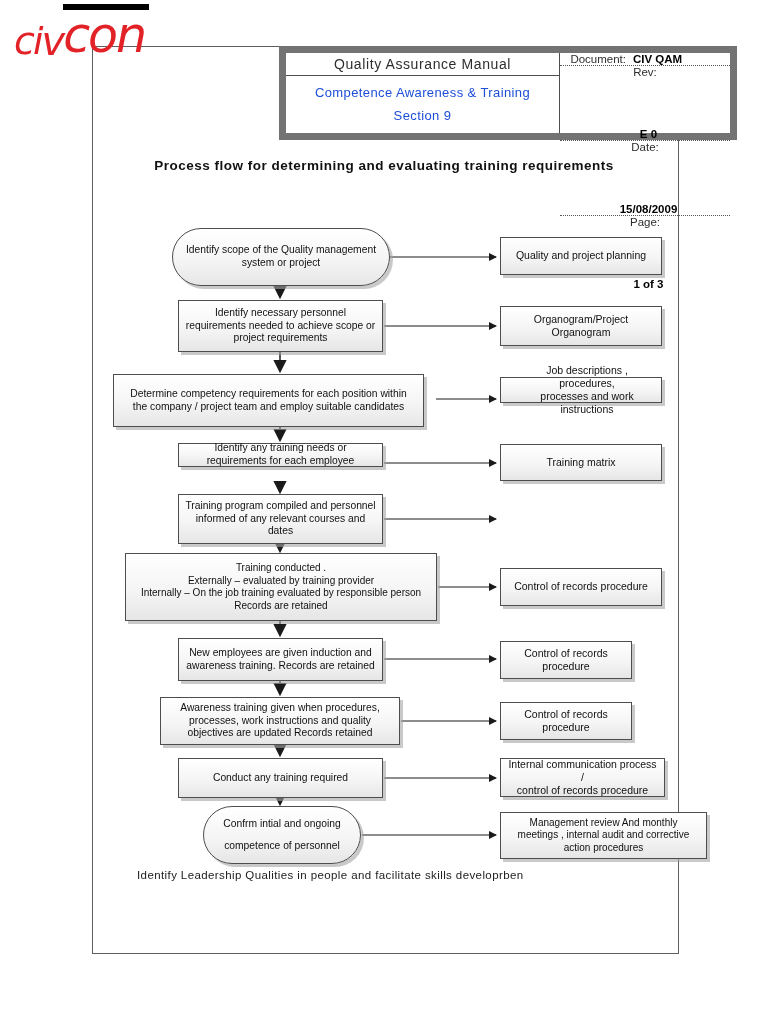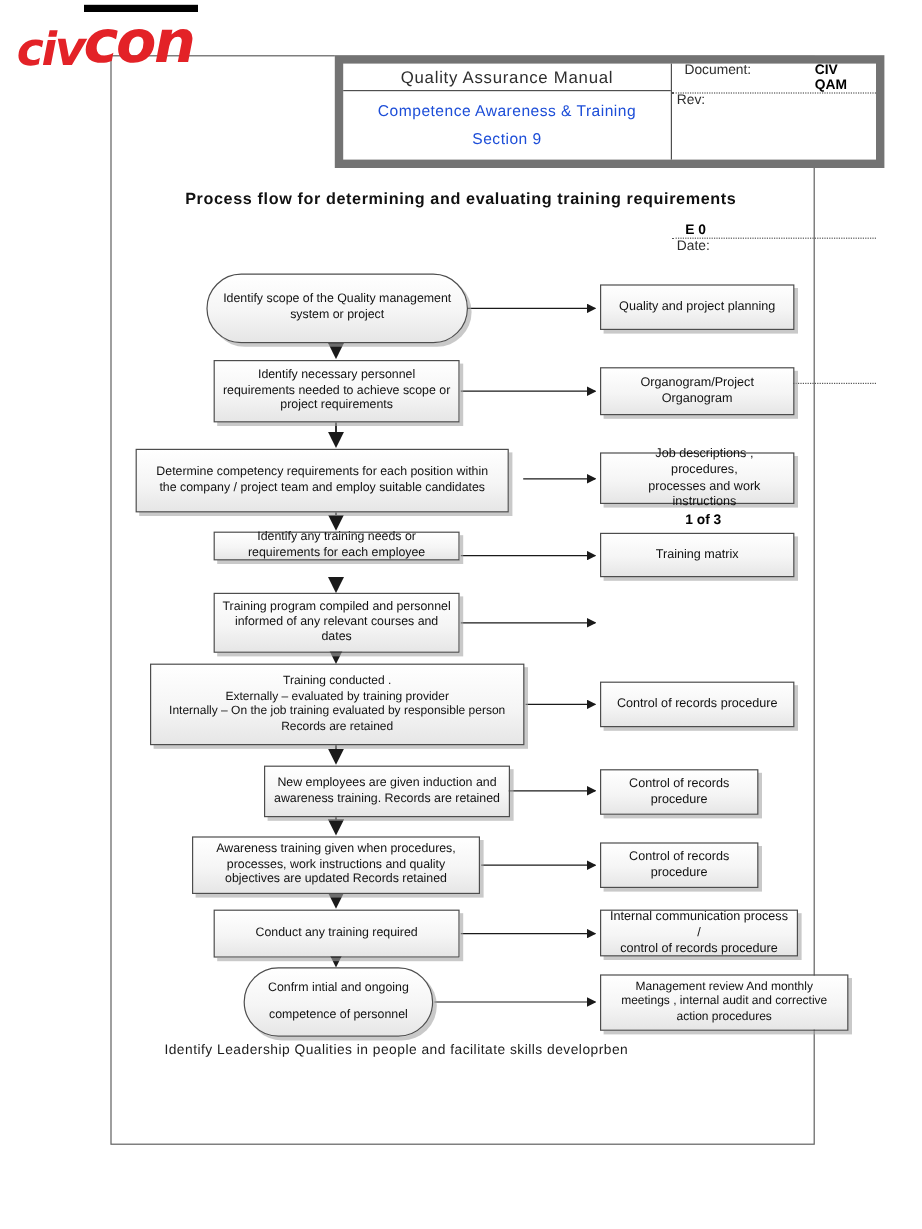--- a/index.html
+++ b/index.html
@@ -3,21 +3,21 @@
 <meta charset="utf-8">
 <style>
   html,body{margin:0;padding:0;background:#ffffff;}
   .canvas{
     position:relative;width:768px;height:1024px;background:#ffffff;overflow:hidden;
     font-family:"Liberation Sans",sans-serif;color:#1a1a1a;
   }
   
   .logo{
     position:absolute;left:14px;top:4px;z-index:7;display:flex;align-items:flex-end;
-    font-family:"DejaVu Sans",sans-serif;font-weight:bold;font-style:italic;
+    font-family:"DejaVu Sans",sans-serif;font-weight:normal;font-style:italic;
     color:#e32227;letter-spacing:-2px;line-height:1;
   }
   .logo .l-ci{font-size:38px;}
   .logo .l-v{font-size:40px;position:relative;top:1px;}
   .logo .l-con{font-size:49px;border-top:6px solid #000000;padding:1px 4px 0 0;}
   
   .page-border{
     position:absolute;left:92px;top:46px;width:585px;height:906px;
     border:1px solid #5f5f5f;z-index:2;pointer-events:none;
   }
@@ -30,22 +30,22 @@
   .hdr-left-title{
     height:22px;border-bottom:1px solid #4f4f4f;display:flex;align-items:center;justify-content:center;
     font-size:14px;color:#2e2e2e;letter-spacing:0.6px;
   }
   .hdr-left-body{
     flex:1;display:flex;flex-direction:column;align-items:center;justify-content:center;
     font-size:13px;color:#1d4ed8;letter-spacing:0.4px;line-height:1.7;
   }
   .hdr-right{flex:1;display:flex;flex-direction:column;}
   .hdr-row{
-    flex:1;display:flex;align-items:flex-start;font-size:11.5px;color:#2d2d2d;
-    padding:0 4px;box-sizing:border-box;gap:46px;
+    flex:1;display:flex;align-items:center;font-size:11.5px;color:#2d2d2d;
+    padding:0 4px;box-sizing:border-box;
   }
   .hdr-row + .hdr-row{border-top:1px dotted #555;flex-direction:column;}
   .hdr-row .lbl{flex:0 0 62px;text-align:right;}
   .hdr-row .val{margin-left:7px;font-weight:bold;color:#000;}
   
   .doc-title{
     position:absolute;left:0;top:158px;width:768px;text-align:center;z-index:5;
     font-size:13.5px;font-weight:bold;color:#111;letter-spacing:0.5px;
   }
   .footnote{
@@ -152,33 +152,33 @@
 the company  / project team and employ suitable candidates</div>
   <div class="box" style="left:178px;top:443px;width:205px;height:24px;">Identify any training needs or
 requirements for each employee</div>
   <div class="box" style="left:178px;top:494px;width:205px;height:50px;">Training program compiled and personnel
 informed of any relevant courses and
 dates</div>
   <div class="box s6" style="left:125px;top:553px;width:312px;height:68px;">Training conducted .
 Externally  – evaluated by training provider
 Internally  –  On the job training evaluated by responsible person
 Records are retained</div>
-  <div class="box" style="left:178px;top:638px;width:205px;height:43px;margin-left:42px;">New employees are given induction and
+  <div class="box" style="left:178px;top:638px;width:205px;height:43px;">New employees are given induction and
 awareness training. Records are retained</div>
   <div class="box" style="left:160px;top:697px;width:240px;height:48px;">Awareness training given when procedures,
 processes, work instructions and quality
 objectives are updated Records retained</div>
   <div class="box" style="left:178px;top:758px;width:205px;height:40px;">Conduct any training required</div>
   <div class="box stadium tall-lines" style="left:203px;top:806px;width:158px;height:58px;">Confrm intial and ongoing
 competence of personnel</div>
 
   <div class="box out" style="left:500px;top:237px;width:162px;height:38px;">Quality and project planning</div>
   <div class="box out" style="left:500px;top:306px;width:162px;height:40px;">Organogram/Project
 Organogram</div>
-  <div class="box out" style="left:500px;top:377px;width:162px;height:43px;padding-left:17px;">Job descriptions , procedures,
+  <div class="box out" style="left:500px;top:377px;width:162px;height:26px;padding-left:17px;">Job descriptions , procedures,
 processes and work instructions</div>
   <div class="box out" style="left:500px;top:444px;width:162px;height:37px;">Training matrix</div>
   <div class="box out" style="left:500px;top:568px;width:162px;height:38px;">Control of records procedure</div>
   <div class="box out" style="left:500px;top:641px;width:132px;height:38px;">Control of records
 procedure</div>
   <div class="box out" style="left:500px;top:702px;width:132px;height:38px;">Control of records
 procedure</div>
   <div class="box out" style="left:500px;top:758px;width:165px;height:39px;">Internal communication process  /
 control of records procedure</div>
   <div class="box out o10" style="left:500px;top:812px;width:207px;height:47px;">Management review  And monthly

